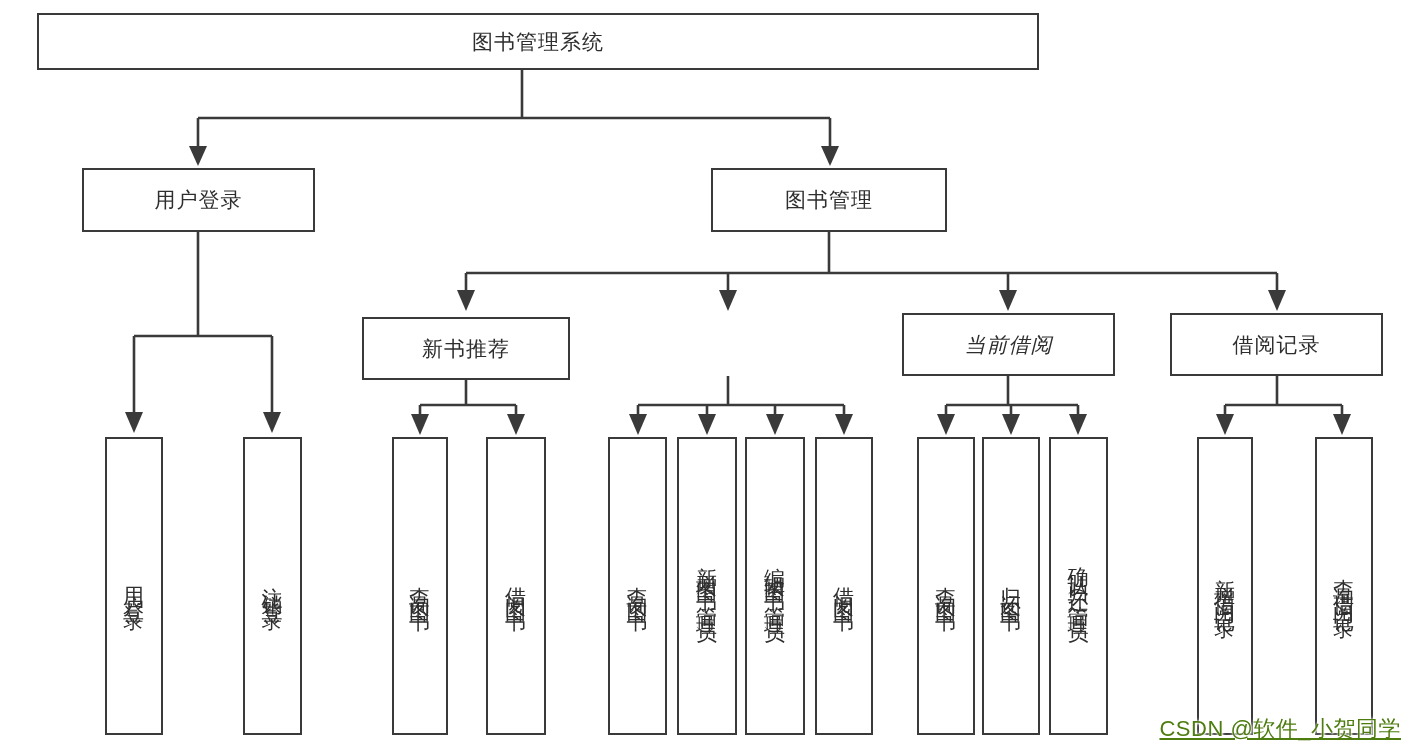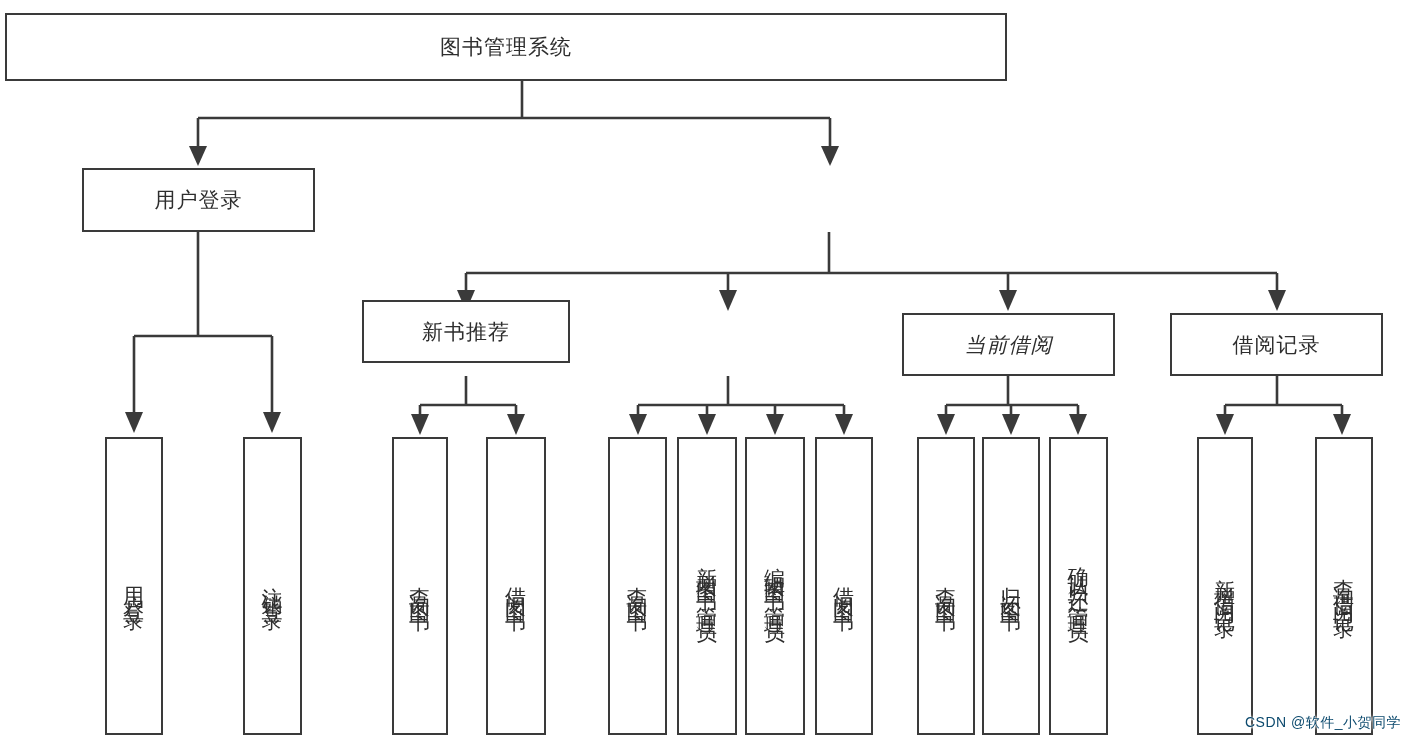--- a/index.html
+++ b/index.html
@@ -41,26 +41,27 @@
     font-weight: 500;
     letter-spacing: 8px;
     line-height: 1;
     top: 437px;
     height: 298px;
   }
   #watermark {
     position: absolute;
     right: 4px;
     top: 714px;
-    font-size: 14px;
-    color: #0c4a6e;
+    font-size: 22px;
+    color: #4d7c0f;
     letter-spacing: 0.5px;
     white-space: nowrap;
     z-index: 3;
     text-shadow: 0 0 2px #ffffff, 0 0 4px #ffffff, 1px 1px 2px #ffffff;
+    text-decoration: underline;
   }
 </style>
 </head>
 <body>
 
 <div id="stage">
 
   <svg id="connectors" viewBox="0 0 1405 747" xmlns="http://www.w3.org/2000/svg">
     <g stroke="#3a3a3a" stroke-width="2.6" fill="none">
 
@@ -115,25 +116,26 @@
 
       <polygon points="937,414 955,414 946,435"></polygon>
       <polygon points="1002,414 1020,414 1011,435"></polygon>
       <polygon points="1069,414 1087,414 1078,435"></polygon>
 
       <polygon points="1216,414 1234,414 1225,435"></polygon>
       <polygon points="1333,414 1351,414 1342,435"></polygon>
     </g>
   </svg>
 
-  <div class="node h-node" style="left:5px; top:13px; width:1002px; height:68px;">图书管理系统</div>
+  <div class="node h-node" style="left:37px; top:13px; width:1002px; height:57px;">图书管理系统</div>
 
   <div class="node h-node" style="left:82px; top:168px; width:233px; height:64px;">用户登录</div>
+  <div class="node h-node" style="left:711px; top:168px; width:236px; height:64px;">图书管理</div>
 
-  <div class="node h-node" style="left:362px; top:300px; width:208px; height:63px;">新书推荐</div>
+  <div class="node h-node" style="left:362px; top:317px; width:208px; height:63px;">新书推荐</div>
   <div class="node h-node" style="left:902px; top:313px; width:213px; height:63px;font-style:italic;">当前借阅</div>
   <div class="node h-node" style="left:1170px; top:313px; width:213px; height:63px;">借阅记录</div>
 
   <div class="node leaf" style="left:105px; width:58px;">用户登录</div>
   <div class="node leaf" style="left:243px; width:59px;">注销登录</div>
 
   <div class="node leaf" style="left:392px; width:56px;">查询图书</div>
   <div class="node leaf" style="left:486px; width:60px;">借阅图书</div>
 
   <div class="node leaf" style="left:608px; width:59px;">查询图书</div>

